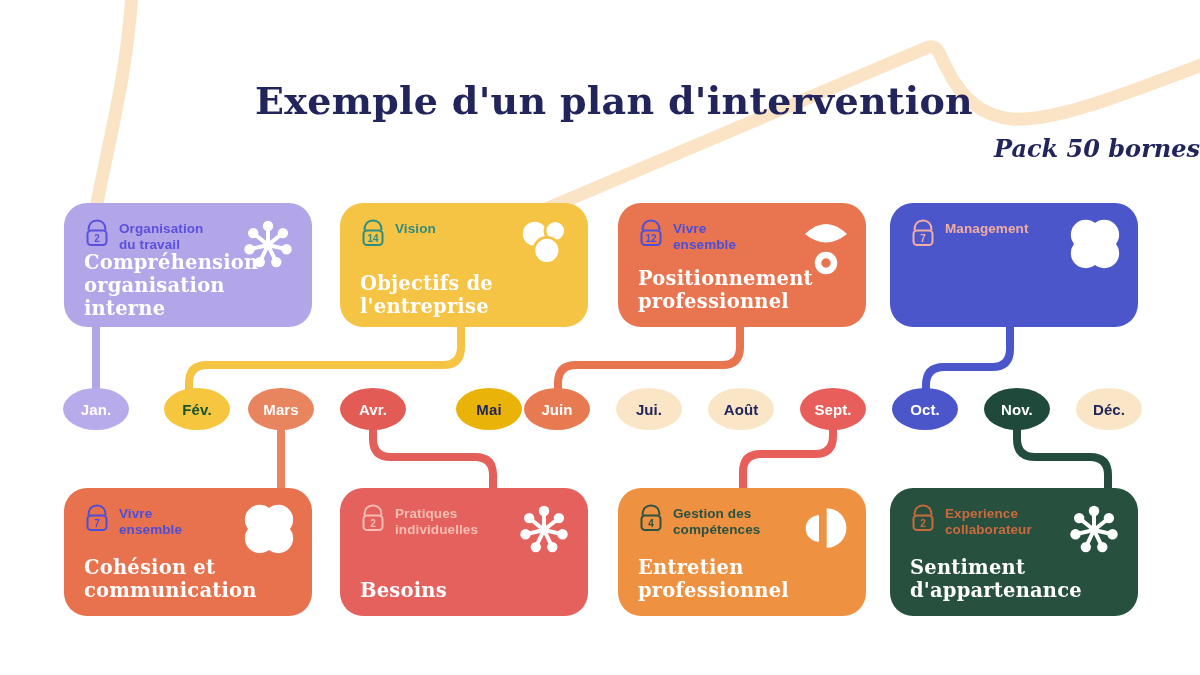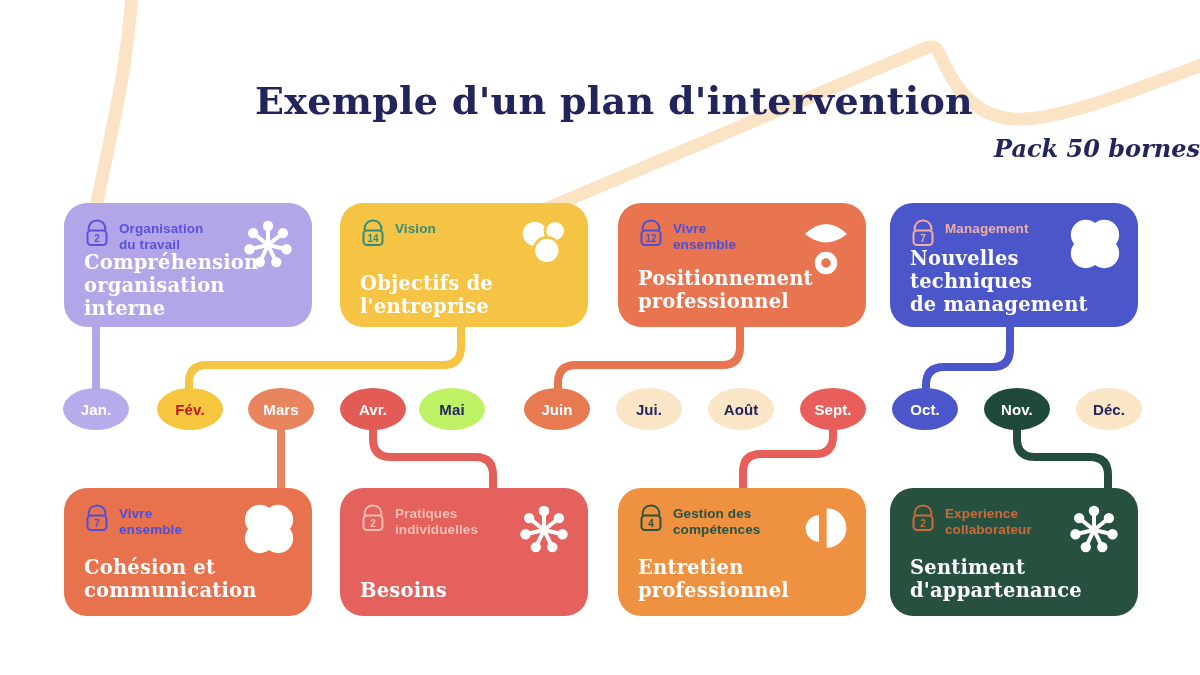--- a/index.html
+++ b/index.html
@@ -170,30 +170,27 @@
   </div>
   <span class="icon">
     <svg width="52" height="52" viewBox="0 0 56 56" fill="#fff">
       <circle cx="18" cy="18" r="16"></circle>
         <circle cx="38" cy="18" r="16"></circle>
       <circle cx="18" cy="38" r="16"></circle>
         <circle cx="38" cy="38" r="16"></circle>
       <rect x="12" y="12" width="32" height="32"></rect>
     </svg>
   </span>
-  <h3 class="card-title">Nouvelles
-techniques
-de management</h3>
 </section>
 
 <div class="pill" style="left: 63px; background: rgb(184, 171, 235); color: rgb(255, 255, 255);">Jan.</div>
-<div class="pill" style="left: 157px; background: rgb(246, 198, 63); color: #b91c1c;">Fév.</div>
+<div class="pill" style="left: 164px; background: rgb(246, 198, 63); color: #14532d;">Fév.</div>
 <div class="pill" style="left: 248px; background: rgb(232, 132, 94); color: rgb(255, 255, 255);">Mars</div>
 <div class="pill" style="left: 340px; background: rgb(226, 91, 85); color: rgb(255, 255, 255);">Avr.</div>
-<div class="pill" style="left: 419px; background: #bef264; color: rgb(35, 38, 90); text-align: center;">Mai</div>
+<div class="pill" style="left: 456px; background: #eab308; color: rgb(35, 38, 90); text-align: center;">Mai</div>
 <div class="pill" style="left: 524px; background: rgb(232, 122, 82); color: rgb(255, 255, 255);">Juin</div>
 <div class="pill" style="left: 616px; background: rgb(250, 229, 199); color: rgb(35, 38, 90);">Jui.</div>
 <div class="pill" style="left: 708px; background: rgb(250, 229, 199); color: rgb(35, 38, 90);">Août</div>
 <div class="pill" style="left: 800px; background: rgb(232, 94, 91); color: rgb(255, 255, 255);">Sept.</div>
 <div class="pill" style="left: 892px; background: rgb(74, 86, 201); color: rgb(255, 255, 255);">Oct.</div>
 <div class="pill" style="left: 984px; background: rgb(31, 74, 59); color: rgb(255, 255, 255);">Nov.</div>
 <div class="pill" style="left: 1076px; background: rgb(250, 229, 199); color: rgb(35, 38, 90);">Déc.</div>
 
 <section class="card row-bottom" style="left: 64px; background: rgb(232, 114, 78);">
   <div class="head" style="color: rgb(75, 79, 216);">

